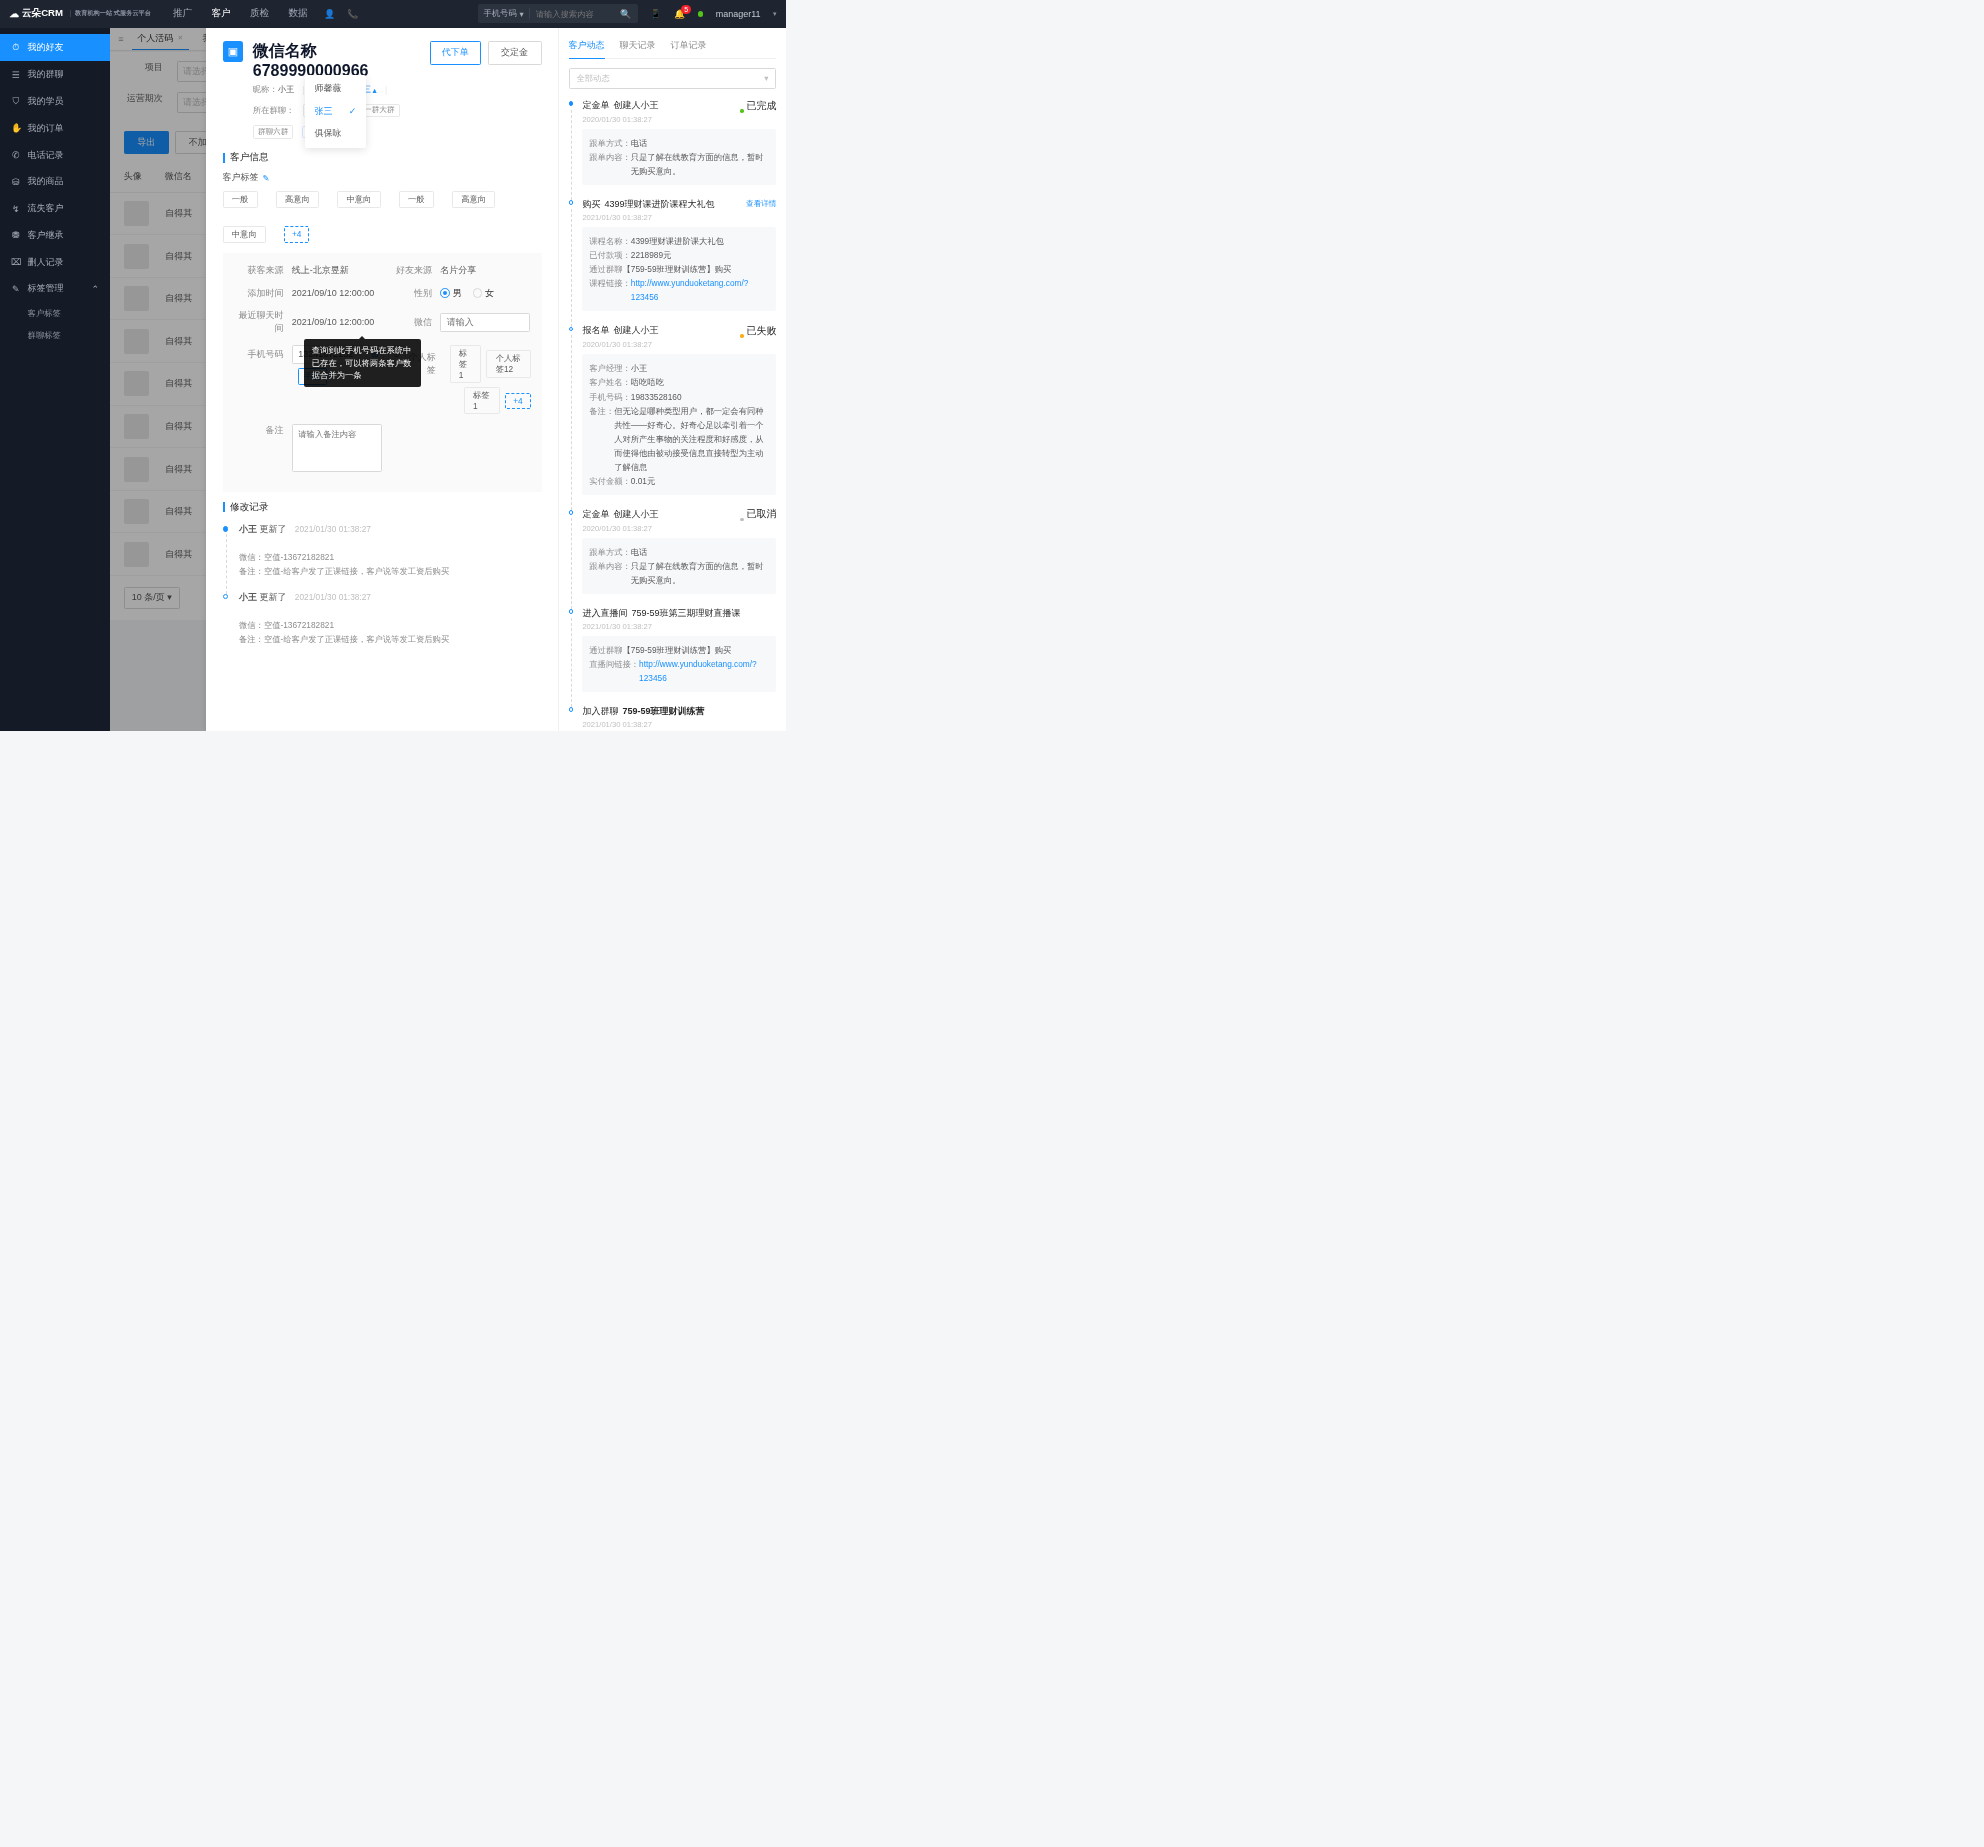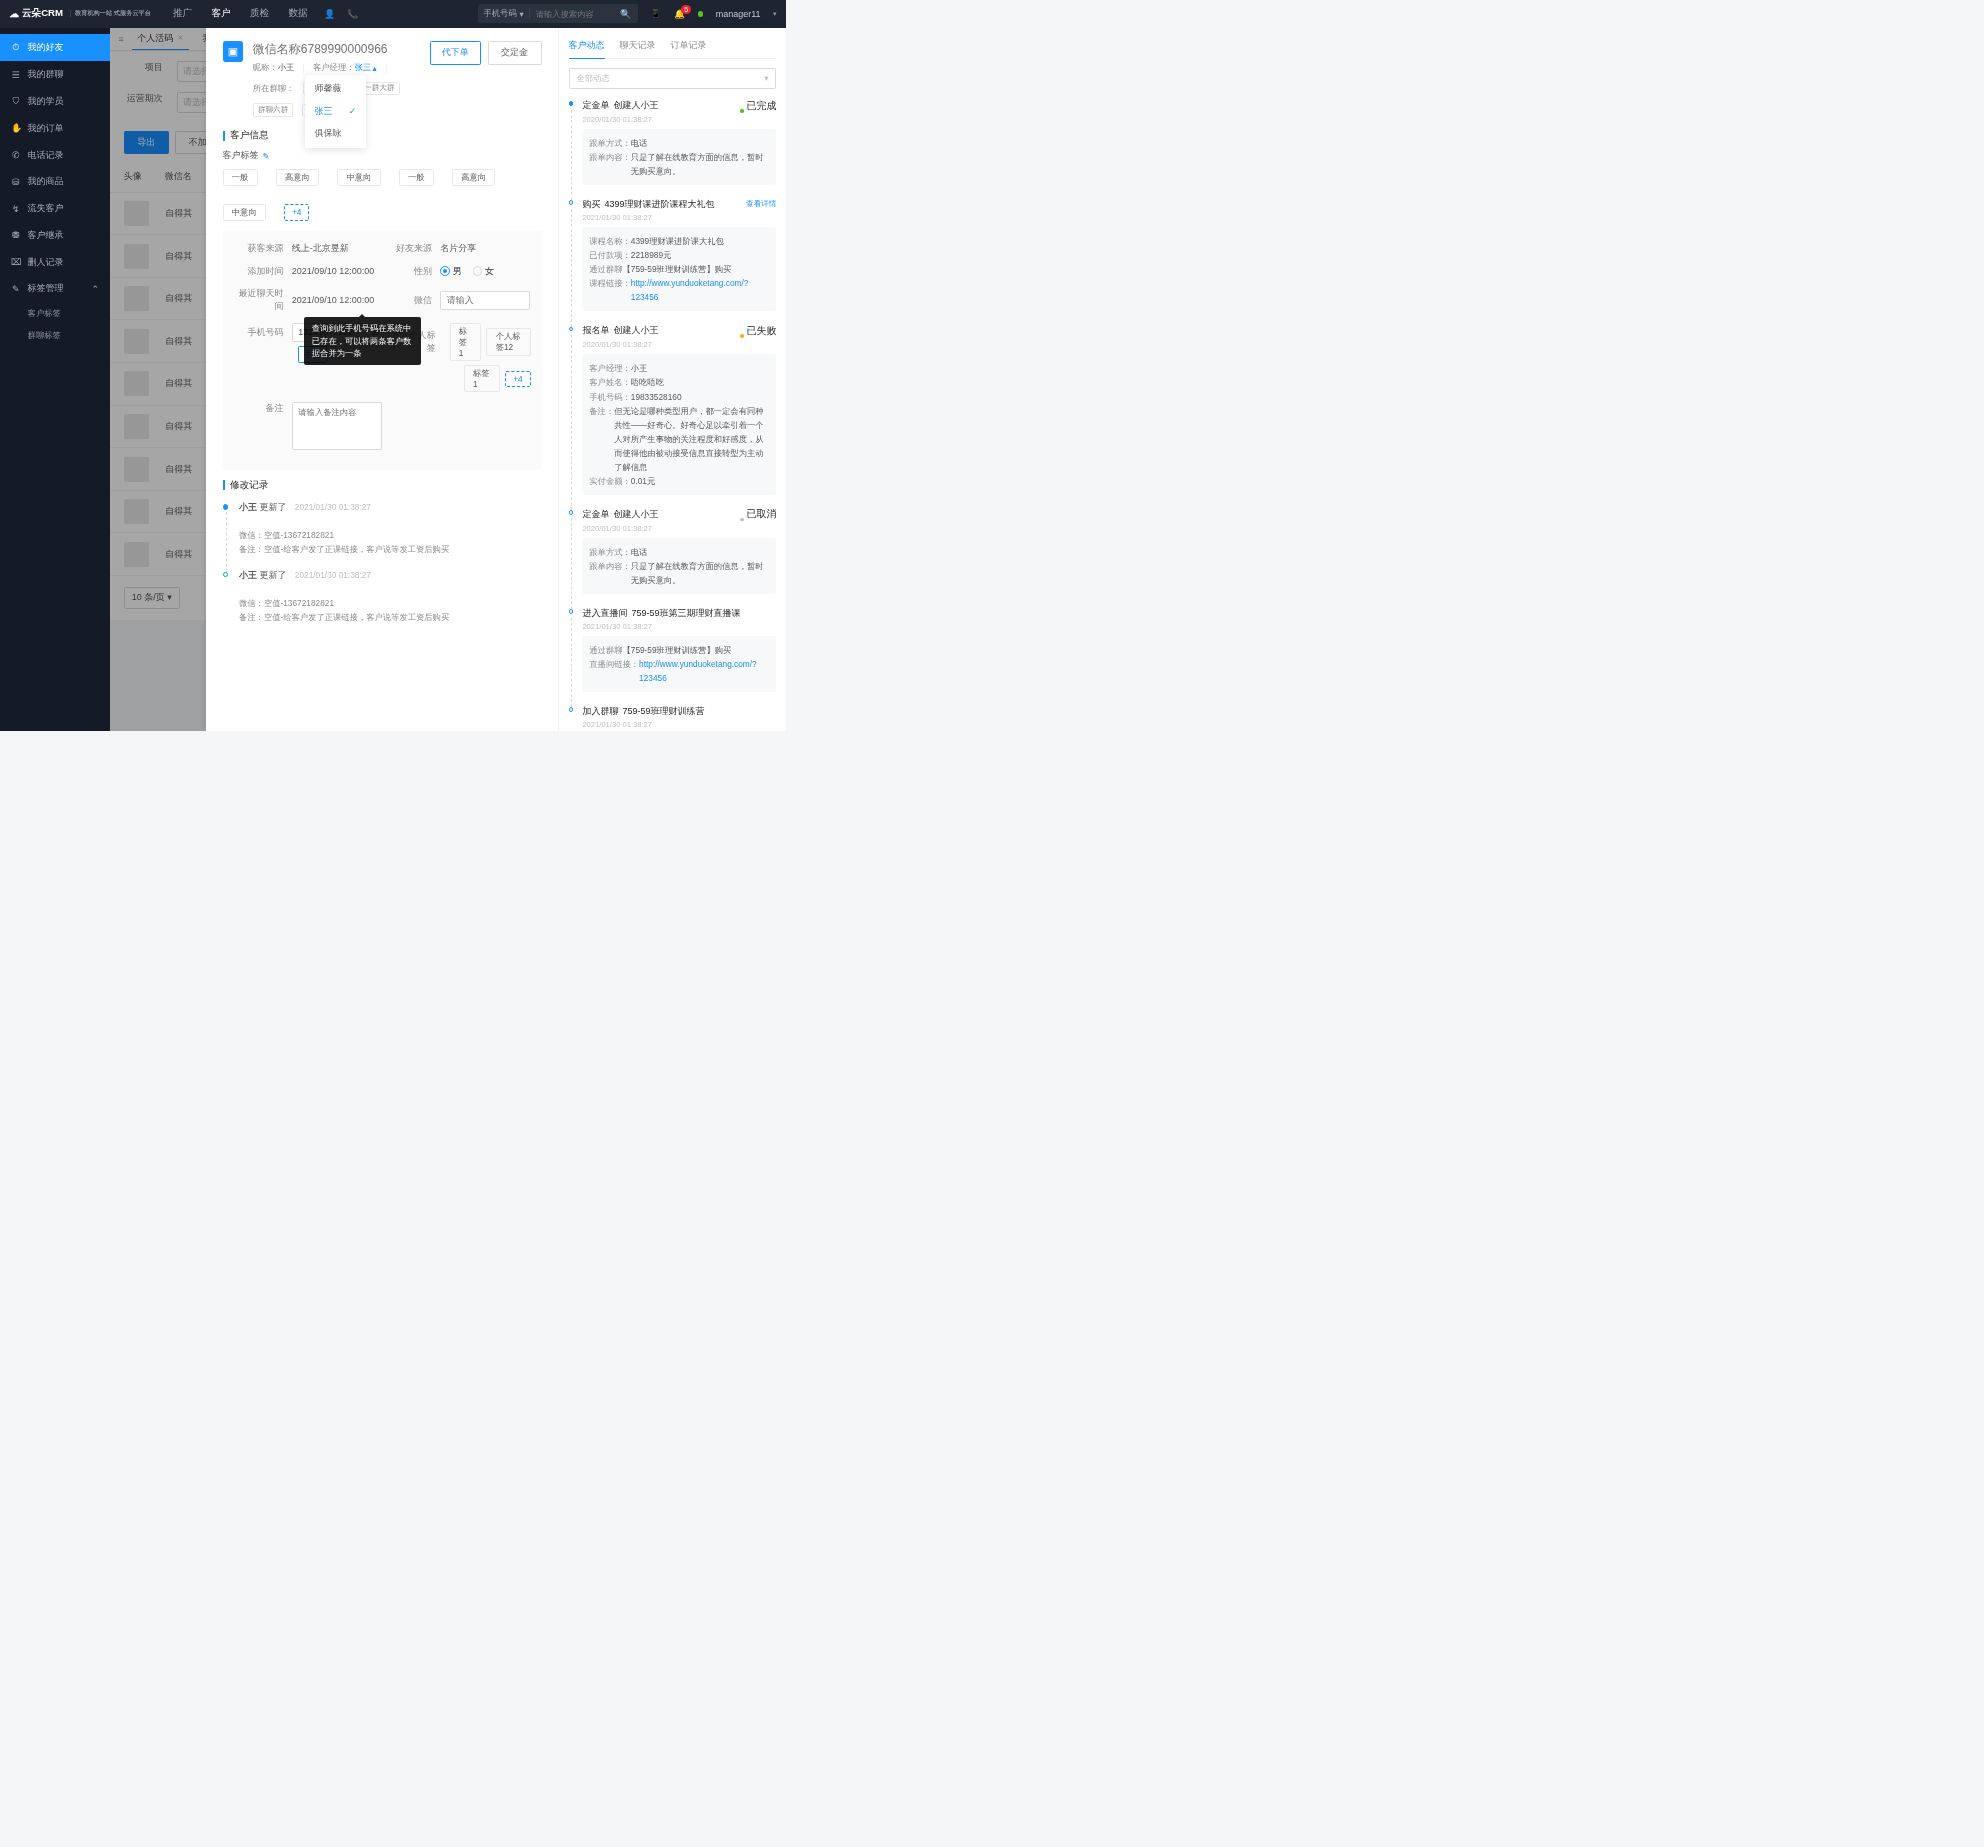--- a/index.html
+++ b/index.html
@@ -54,21 +54,21 @@
 .page-select{border:0.7px solid #d9d9d9;padding:3.4px 6.9px;border-radius:1.4px;color:#595959;font-size:9px}
 
 .overlay{position:absolute;top:0;left:96px;right:0;bottom:0;background:#fff;display:flex;box-shadow:-1.4px 0 5.5px rgba(0,0,0,.1)}
 .overlay-mask{position:absolute;top:0;left:0;width:96px;bottom:0;background:rgba(0,0,0,.35)}
 
 .detail-left{flex:1;padding:13.8px 16.5px;overflow:auto;border-right:0.7px solid #f0f0f0}
 .detail-right{width:227px;padding:11px 9.6px;overflow:auto}
 
 .detail-header{display:flex;align-items:flex-start;gap:9.6px;margin-bottom:12.4px}
 .app-icon{width:20.7px;height:20.7px;background:#1890ff;border-radius:2.8px;display:flex;align-items:center;justify-content:center;color:#fff;font-size:11px}
-.detail-title{font-size:12px;font-weight:400;color:#737373}
+.detail-title{font-size:16px;font-weight:700;color:#0f172a}
 .detail-meta{font-size:8.3px;color:#8c8c8c;margin-top:4.1px;display:flex;align-items:center;gap:8.3px;flex-wrap:wrap}
 .meta-label{color:#8c8c8c}
 .meta-val{color:#595959}
 .meta-link{color:#1890ff;display:inline-flex;align-items:center;gap:1.4px}
 .group-tag{border:0.7px solid #e8e8e8;padding:0.7px 4.1px;border-radius:1.4px;font-size:7.6px;color:#8c8c8c}
 .plus-tag{border:0.7px solid #d6e9ff;color:#1890ff;padding:0.7px 4.1px;border-radius:1.4px;font-size:7.6px}
 .header-actions{margin-left:auto;display:flex;gap:6.9px}
 .btn-outline-primary{border:0.7px solid #1890ff;color:#1890ff;background:#fff;padding:4.1px 11px;border-radius:1.4px;font-size:9px}
 
 .section-title{display:flex;align-items:center;gap:5.5px;font-size:9.6px;font-weight:500;color:#262626;margin:8.3px 0 6.9px}
@@ -587,21 +587,21 @@
                 <div class="tl-box-row">
                   <span class="tl-box-label">直播间链接：</span>
                   <span class="tl-box-val tl-link">http://www.yunduoketang.com/?123456</span>
                 </div>
               </div>
             </div>
             <div class="tl-item">
               <span class="tl-dot "></span>
               <div class="tl-title">
                 <span>加入群聊</span>
-                <span style="font-weight:400">759-59班理财训练营</span>
+                <span style="font-weight:700">759-59班理财训练营</span>
               </div>
               <div class="tl-time">2021/01/30  01:38:27</div>
               <div class="tl-box">
                 <div class="tl-box-row">
                   <span class="tl-box-label">入群方式：</span>
                   <span class="tl-box-val ">扫描二维码</span>
                 </div>
               </div>
             </div>
           </div>

